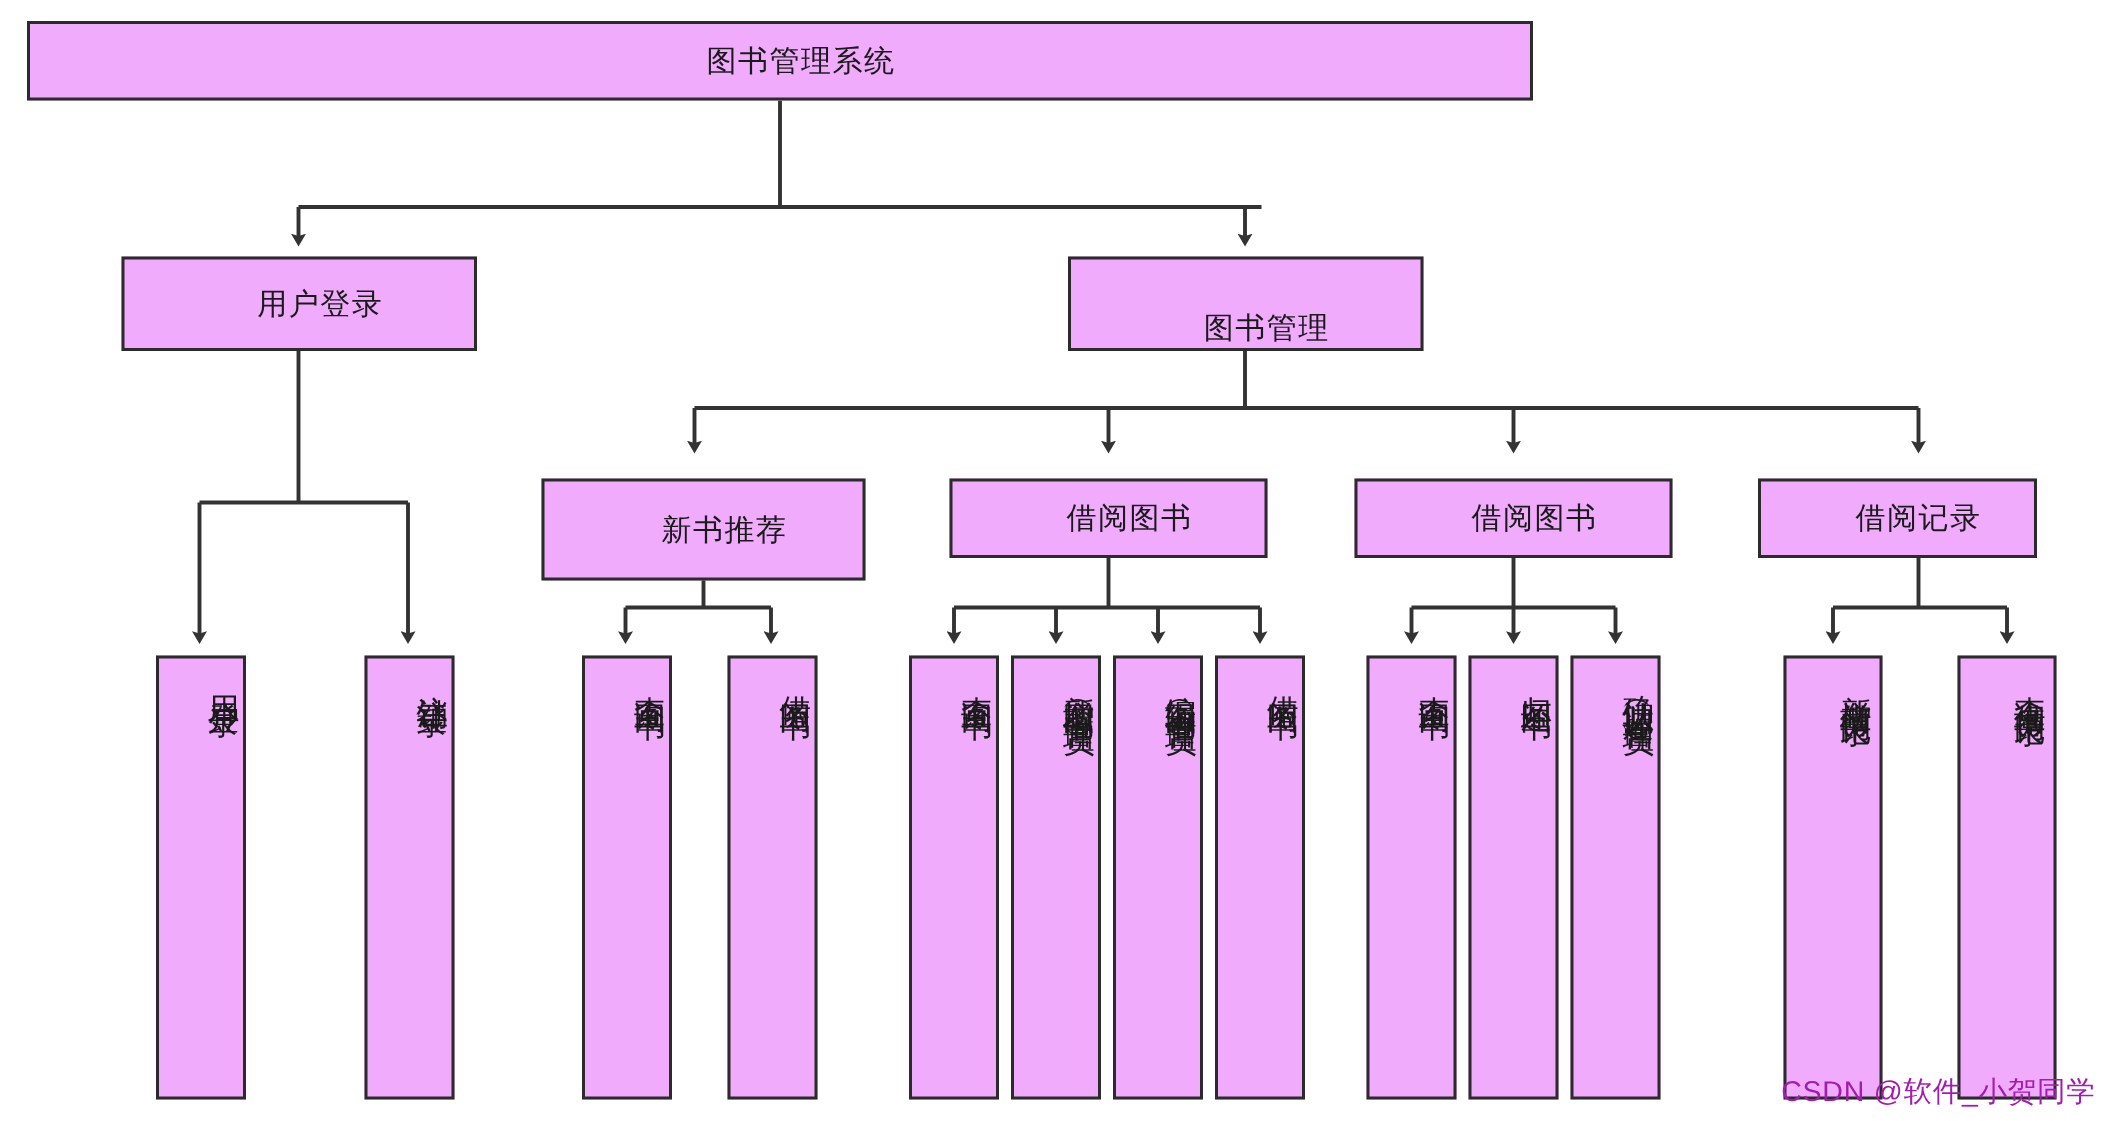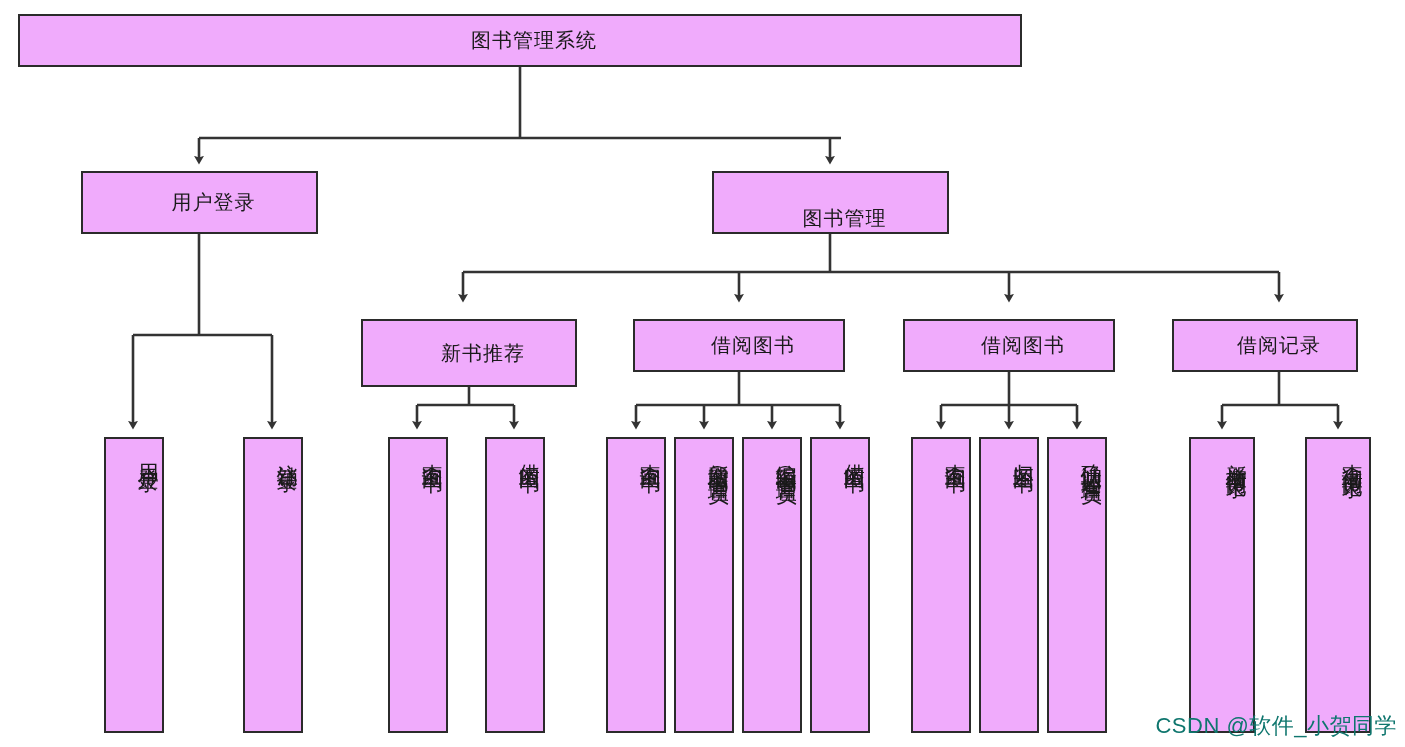--- a/index.html
+++ b/index.html
@@ -56,22 +56,22 @@
     white-space: nowrap;
     color: #1a1a1a;
   }
   .node .hlabel {
     white-space: nowrap;
   }
   #watermark {
     position: absolute;
     right: 8px;
     bottom: 6px;
-    font-size: 22px;
-    color: #0f766e;
+    font-size: 19px;
+    color: #a21caf;
     letter-spacing: 0.5px;
     white-space: nowrap;
   }
 </style>
 </head>
 <body>
 
 <div id="diagram-root">
 
   <svg class="connectors" viewBox="0 0 1405 747">

